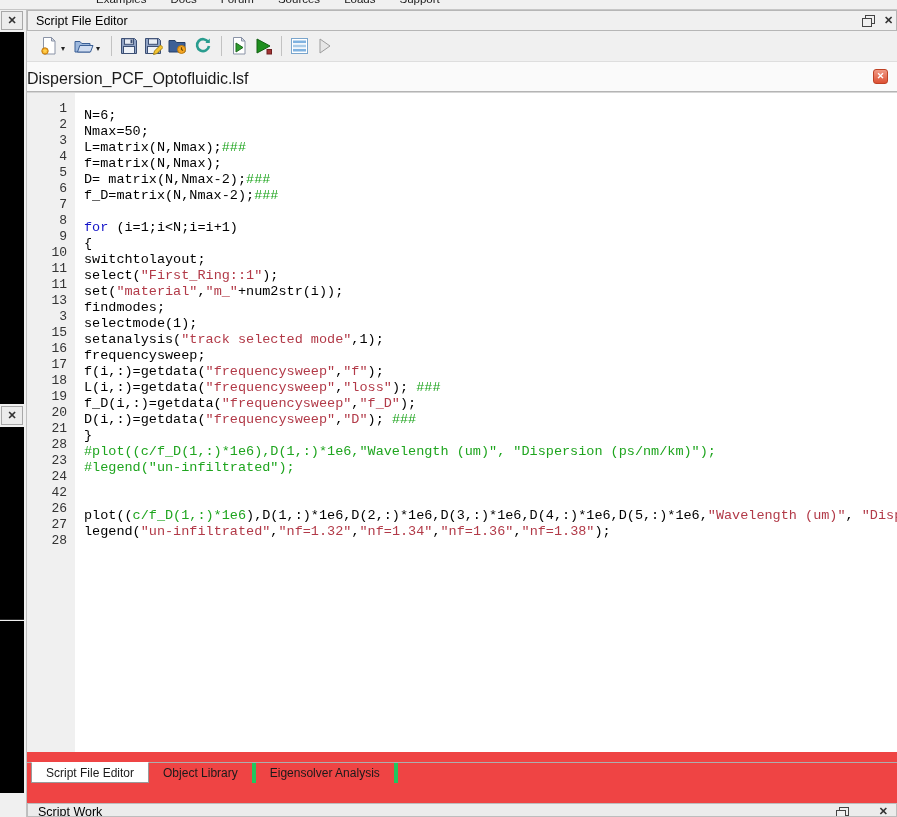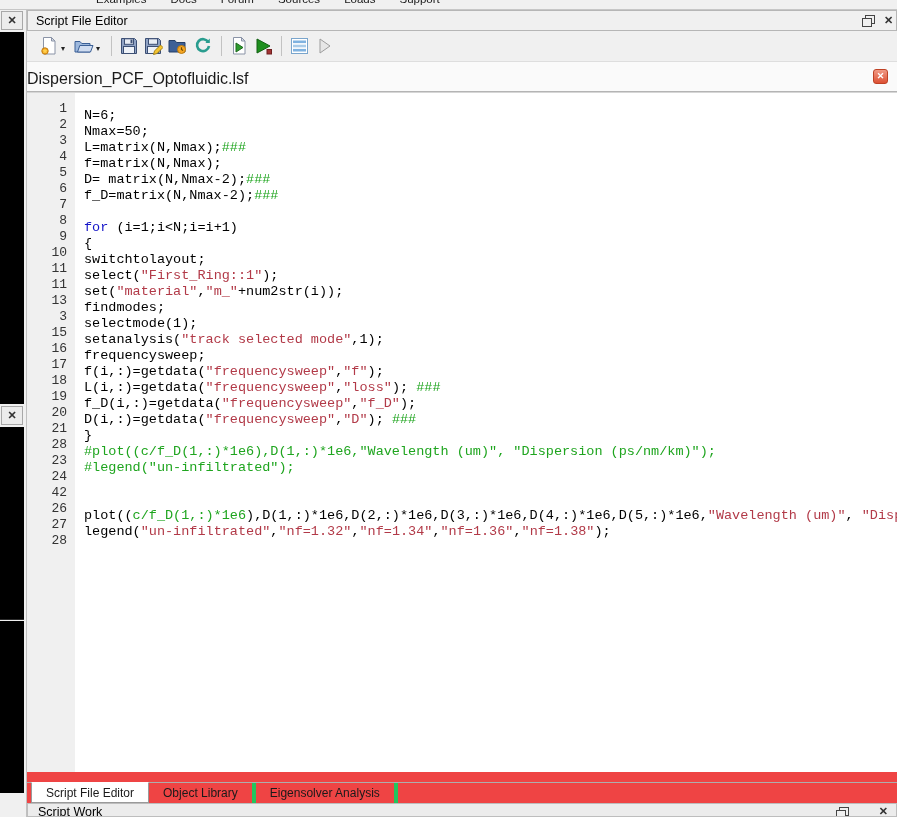--- a/index.html
+++ b/index.html
@@ -68,21 +68,21 @@
   .tk-s { color:var(--str,#b23a48); }
   .tk-c { color:var(--com,#1fa51f); }
 
   
   .bottom-tabs { height:21px; flex:none; margin-top:10px; display:flex; align-items:stretch; padding-left:4px;
                  border-top:1px solid #adadad; font-size:12px; }
   .btab { padding:3px 14px 0 14px; color:#1a1a1a; cursor:pointer; border-right:4px solid #22c55e; background:transparent; }
   .btab.active { background:#fff; border:1px solid #9a9a9a; border-top:1px solid #fff; margin-top:-1px; }
 
   
-  .bottom-panelbar { height:14px; flex:none; margin-top:0; position:relative; overflow:hidden;
+  .bottom-panelbar { height:14px; flex:none; margin-top:20px; position:relative; overflow:hidden;
                      background:#ececec; border:1px solid #bdbdbd; }
   .bottom-panelbar .bttl { position:absolute; left:10px; top:1px; font-size:12.5px; color:#000; }
   .bp-float { position:absolute; right:46px; top:2px; }
   .bp-close { position:absolute; right:8px; top:1px; font-size:11px; font-weight:bold; color:#333; cursor:pointer; }
 </style>
 </head>
 <body>
 
 <div class="top-strip">
   <div class="menu-row" id="menuRow">

